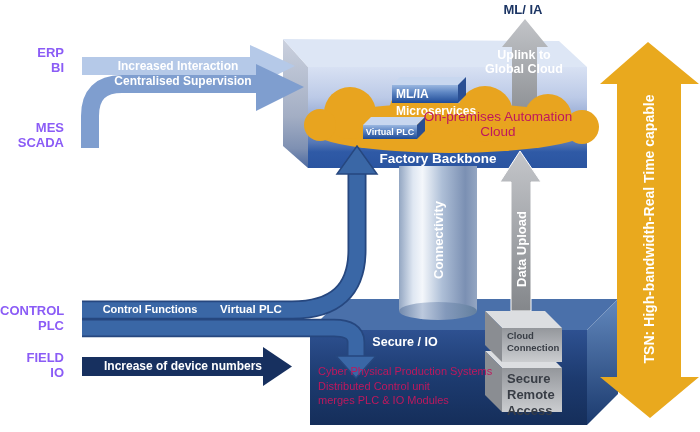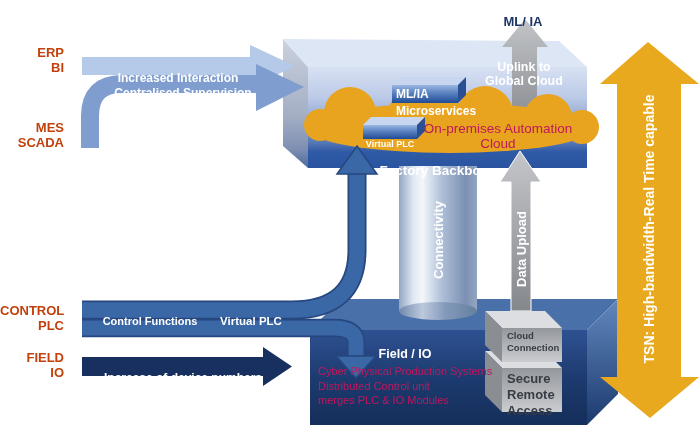--- a/index.html
+++ b/index.html
@@ -1,22 +1,22 @@
 <!DOCTYPE html>
 <html><head>
 <meta charset="utf-8">
 <style>
   html,body{margin:0;padding:0;background:#fff;}
   #stage{position:relative;width:700px;height:432px;background:#ffffff;overflow:hidden;
          font-family:"Liberation Sans",sans-serif;}
   #stage svg{position:absolute;left:0;top:0;}
   .txt{position:absolute;white-space:pre-line;}
-  .ctr{transform:translate(-50%,-50%);text-align:center;margin-top:12px;}
+  .ctr{transform:translate(-50%,-50%);text-align:center;}
   .rot{transform:translate(-50%,-50%) rotate(-90deg);white-space:nowrap;text-align:center;}
-  .llab{width:64px;left:0;text-align:right;font-weight:bold;color:#c2410c;
+  .llab{width:64px;left:0;text-align:right;font-weight:bold;color:#8b5cf6;
         font-size:13px;line-height:15px;}
   .wb{color:#ffffff;font-weight:bold;}
   .wn{color:#be185d;font-weight:normal;}
   .nv{color:#1c3564;font-weight:bold;}
   .gy{color:#383d45;font-weight:bold;}
 </style>
 </head>
 <body>
 
 <div id="stage">
@@ -183,21 +183,21 @@
 <div class="txt wb" style="left:396px;top:86px;font-size:12px;line-height:17px">ML/IA
 Microservices</div>
 <div class="txt ctr wb" style="left:390px;top:132px;font-size:9px">Virtual PLC</div>
 <div class="txt ctr wn" style="left:498px;top:124px;font-size:13.5px;line-height:14.5px">On-premises Automation
 Cloud</div>
 <div class="txt ctr wb" style="left:438px;top:158px;font-size:13.5px">Factory Backbone</div>
 
 <div class="txt rot wb" style="left:438px;top:240px;font-size:13px">Connectivity</div>
 <div class="txt rot wb" style="left:521px;top:249px;font-size:13px">Data Upload</div>
 
-<div class="txt ctr wb" style="left:405px;top:342px;font-size:12.5px">Field / IO</div>
+<div class="txt ctr wb" style="left:405px;top:342px;font-size:12.5px">Secure / IO</div>
 <div class="txt wn" style="left:318px;top:364px;font-size:11px;line-height:14.5px">Cyber Physical Production Systems
 Distributed Control unit
 merges PLC &amp; IO Modules</div>
 <div class="txt gy" style="left:507px;top:330px;font-size:9.5px;line-height:12px">Cloud
 Connection</div>
 <div class="txt gy" style="left:507px;top:371px;font-size:13px;line-height:16px">Secure
 Remote
 Access</div>
 
 <div class="txt rot wb" style="left:649px;top:229px;font-size:14px">TSN: High-bandwidth-Real Time capable</div>

